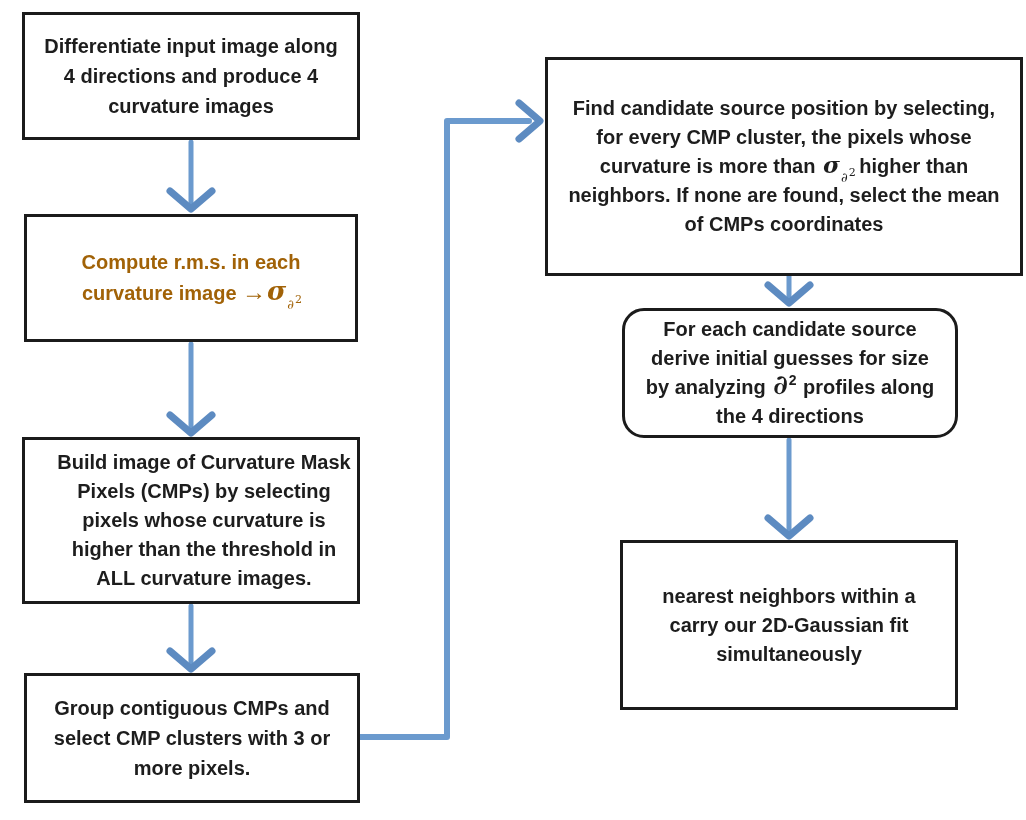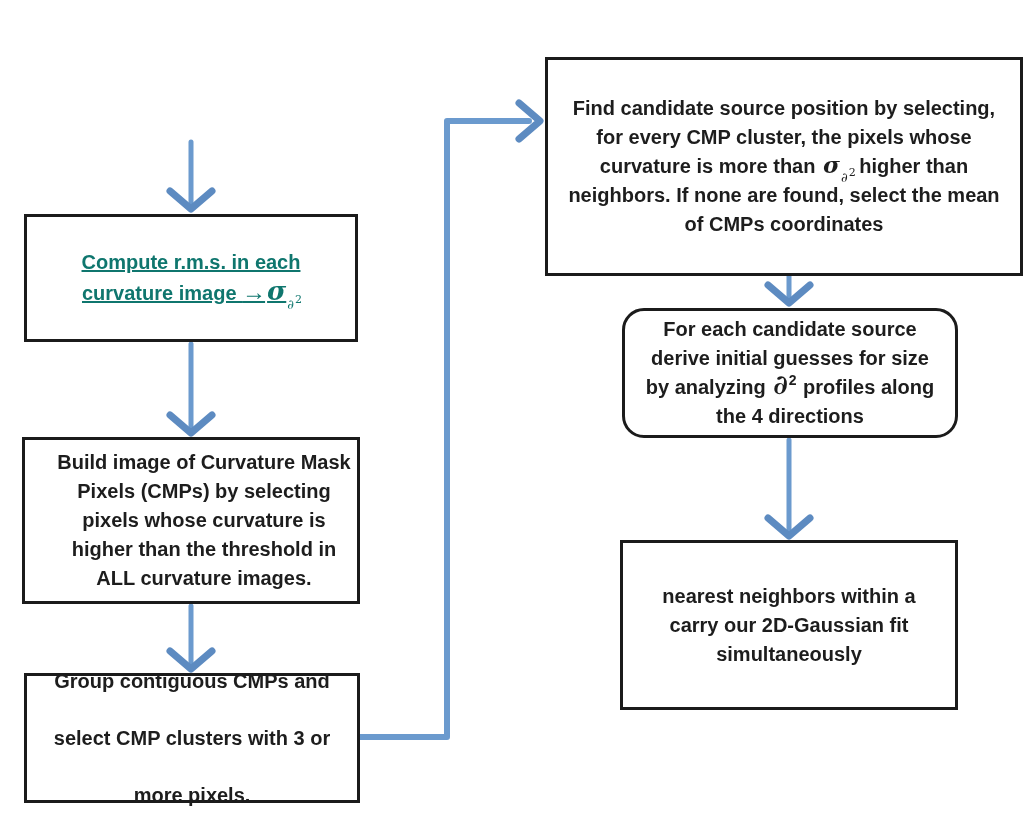--- a/index.html
+++ b/index.html
@@ -127,37 +127,42 @@
     <g>
       <path d="M789,232 L789,297" stroke-width="5" stroke-linecap="round" stroke="#6b9ace"></path>
       <path d="M768,285 L789,303 L810,285" stroke-width="7" stroke-linecap="round" stroke-linejoin="round" stroke="#5d8bc1"></path>
     </g>
     <g>
       <path d="M789,440 L789,530" stroke-width="5" stroke-linecap="round" stroke="#6b9ace"></path>
       <path d="M768,518 L789,536 L810,518" stroke-width="7" stroke-linecap="round" stroke-linejoin="round" stroke="#5d8bc1"></path>
     </g>
   </svg>
 
+  <div class="flow-box box-l1" style="border-color: rgb(27, 27, 27); color: rgb(29, 29, 29); background: rgb(255, 255, 255);">
+    <div class="line">Differentiate input image along</div>
+    <div class="line">4 directions and produce 4</div>
+    <div class="line">curvature images</div>
+  </div>
 
-  <div class="flow-box box-l2" style="border-color: rgb(27, 27, 27); color: #0f766e; background: rgb(255, 255, 255); text-decoration: underline;">
+  <div class="flow-box box-l2" style="border-color: rgb(27, 27, 27); color: #a16207; background: rgb(255, 255, 255);">
     <div class="line">Compute r.m.s. in each</div>
     <div class="line">
       <span>curvature image </span><span class="bold-arrow">→</span><span class="sigma">σ</span><span class="sigma-sub"><span>∂</span><span class="sigma-sub-exp">2</span></span>
     </div>
   </div>
 
   <div class="flow-box box-l3" style="border-color: rgb(27, 27, 27); color: rgb(29, 29, 29); background: rgb(255, 255, 255);">
     <div class="line">Build image of Curvature Mask</div>
     <div class="line">Pixels (CMPs) by selecting</div>
     <div class="line">pixels whose curvature is</div>
     <div class="line">higher than the threshold in</div>
     <div class="line">ALL curvature images.</div>
   </div>
 
-  <div class="flow-box box-l4" style="border-color: rgb(27, 27, 27); color: rgb(29, 29, 29); background: rgb(255, 255, 255); gap: 27px;">
+  <div class="flow-box box-l4" style="border-color: rgb(27, 27, 27); color: rgb(29, 29, 29); background: rgb(255, 255, 255);">
     <div class="line">Group contiguous CMPs and</div>
     <div class="line">select CMP clusters with 3 or</div>
     <div class="line">more pixels.</div>
   </div>
 
   <div class="flow-box box-r1" style="border-color: rgb(27, 27, 27); color: rgb(29, 29, 29); background: rgb(255, 255, 255);">
     <div class="line">Find candidate source position by selecting,</div>
     <div class="line">for every CMP cluster, the pixels whose</div>
     <div class="line">
       <span>curvature is more than </span><span class="sigma sigma-small">σ</span><span class="sigma-sub"><span>∂</span><span class="sigma-sub-exp">2</span></span><span> higher than</span>

